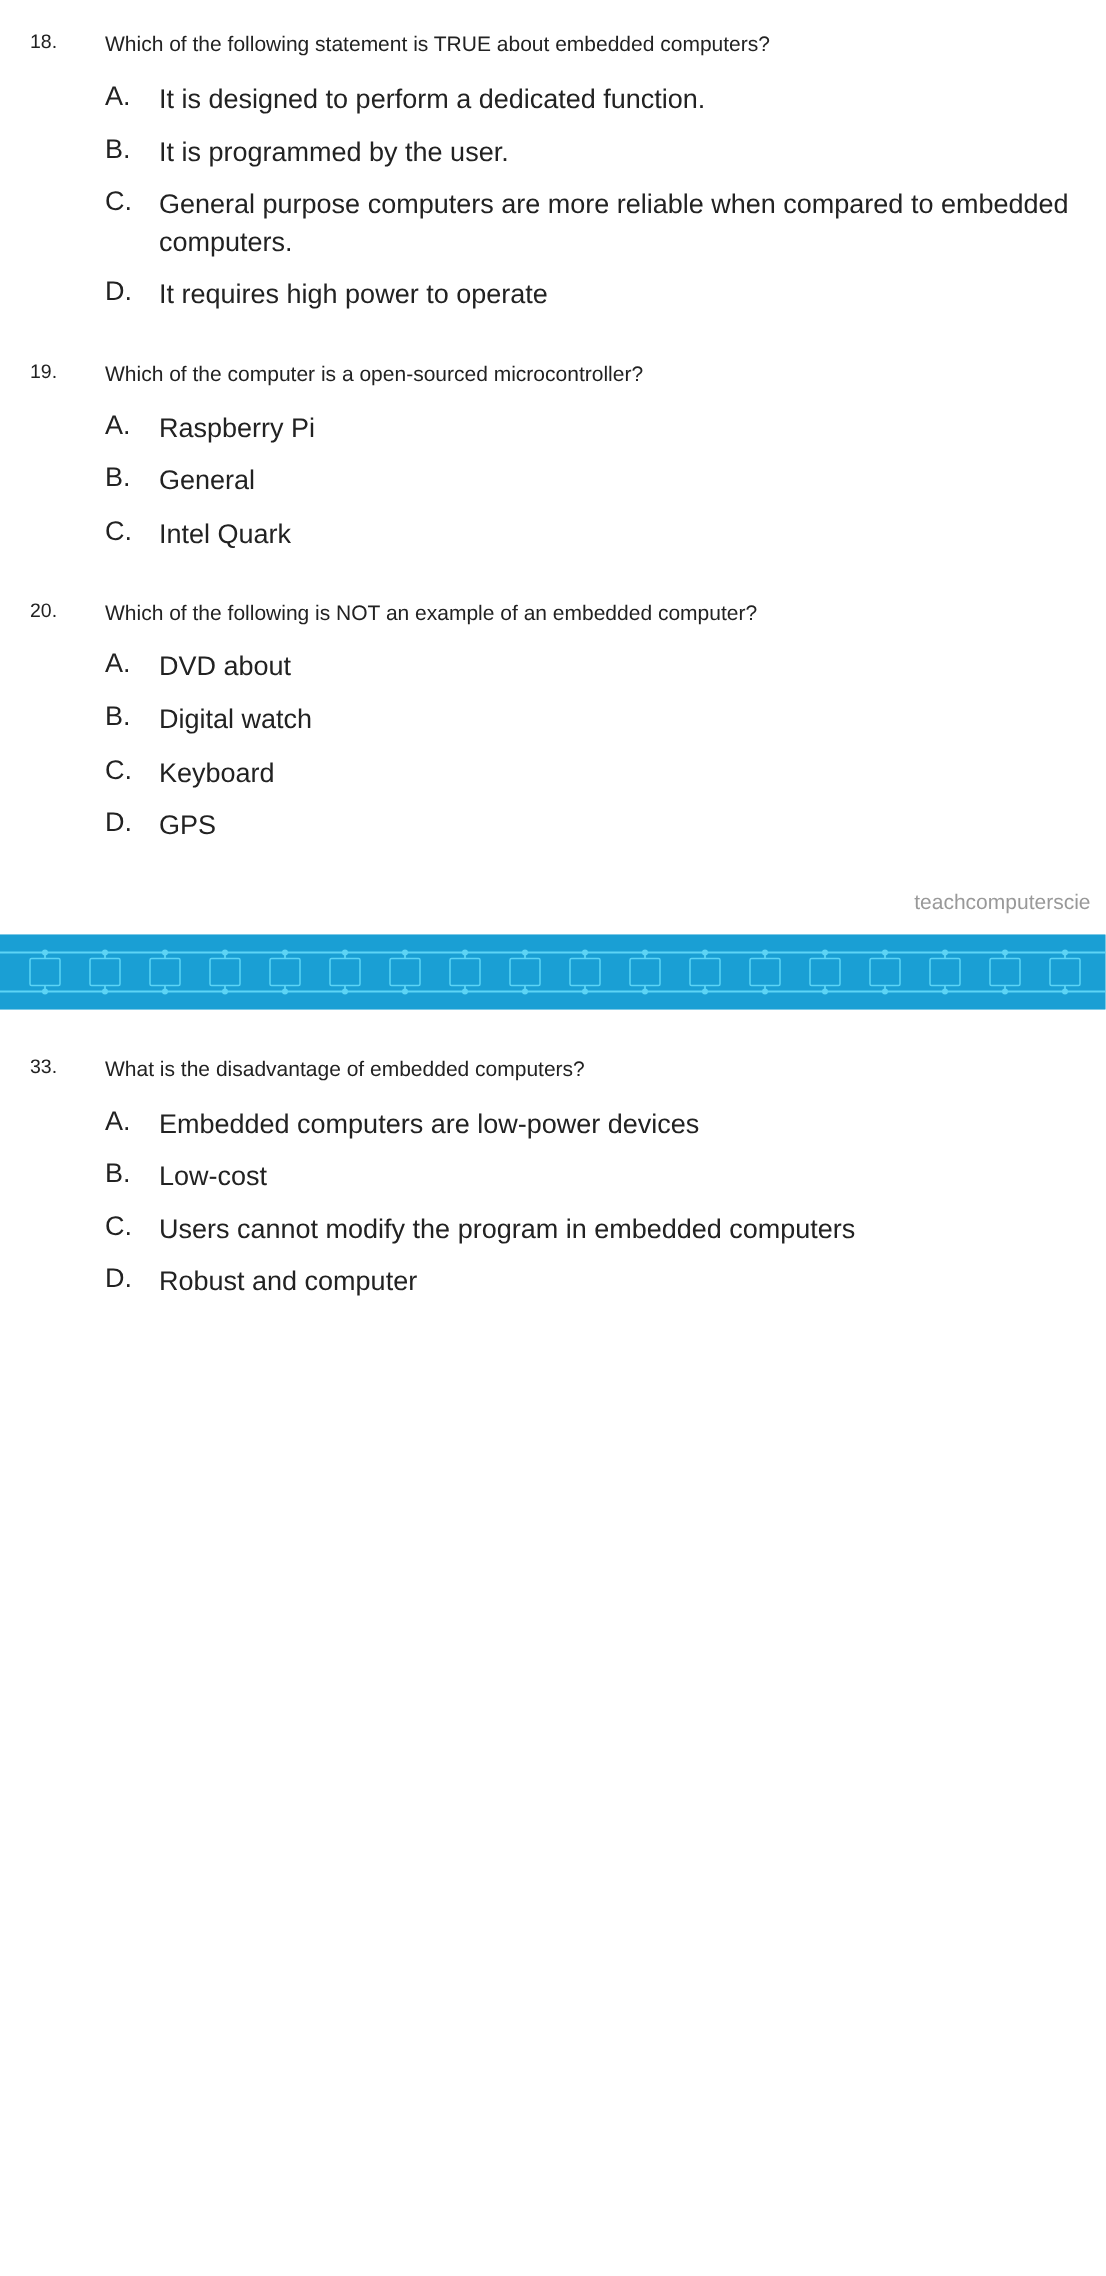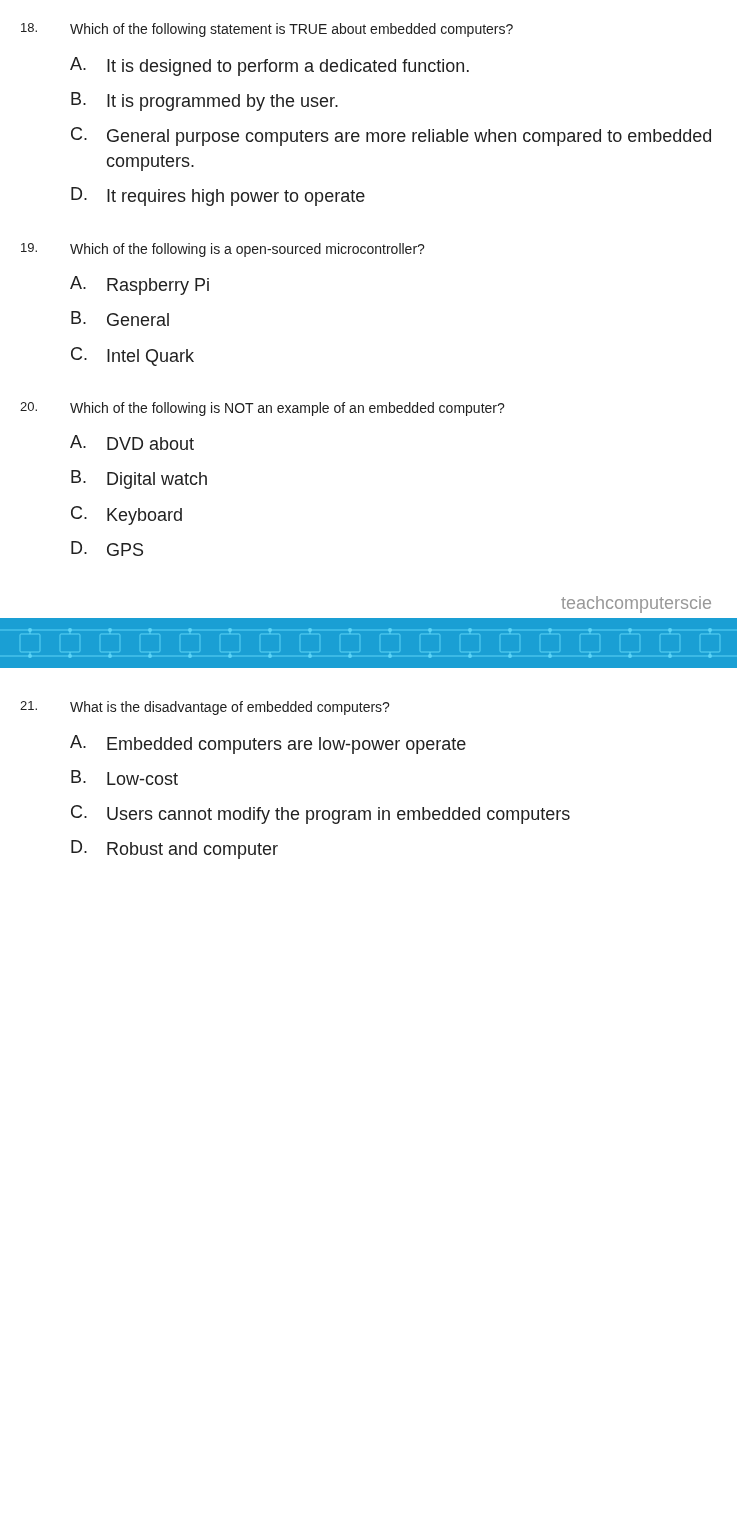--- a/index.html
+++ b/index.html
@@ -65,24 +65,24 @@
     }
 
     .option-text {
       font-size: 18px;
       color: #222;
       line-height: 1.4;
     }
 
     .watermark {
       text-align: right;
-      padding-right: 25px;
-      font-size: 18px;
+      padding-right: 10px;
+      font-size: 14px;
       color: #999;
-      margin-bottom: 4px;
+      margin-bottom: 14px;
     }
 
     .circuit-banner {
       width: 100%;
       height: 50px;
       background: #1a9fd4;
       overflow: hidden;
       position: relative;
       margin-bottom: 30px;
     }
@@ -119,21 +119,21 @@
           </div>
           <div class="option-row">
             <span class="option-label">D.</span>
             <span class="option-text">It requires high power to operate</span>
           </div>
         </div>
       </div>
       <div class="question-block">
         <div class="question-row">
           <span class="question-number">19.</span>
-          <span class="question-text">Which of the following is a open-sourced microcontroller?</span>
+          <span class="question-text">Which of the computer is a open-sourced microcontroller?</span>
         </div>
         <div class="options">
           <div class="option-row">
             <span class="option-label">A.</span>
             <span class="option-text">Raspberry Pi</span>
           </div>
           <div class="option-row">
             <span class="option-label">B.</span>
             <span class="option-text">General</span>
           </div>
@@ -262,27 +262,27 @@
         <circle cx="630" cy="38" r="2"></circle>
         <circle cx="670" cy="38" r="2"></circle>
         <circle cx="710" cy="38" r="2"></circle>
       </g>
     </svg>
   </div>
 
   <div id="questions-bottom">
   <div class="question-block">
         <div class="question-row">
-          <span class="question-number">21.</span>
+          <span class="question-number">33.</span>
           <span class="question-text">What is the disadvantage of embedded computers?</span>
         </div>
         <div class="options">
           <div class="option-row">
             <span class="option-label">A.</span>
-            <span class="option-text">Embedded computers are low-power operate</span>
+            <span class="option-text">Embedded computers are low-power devices</span>
           </div>
           <div class="option-row">
             <span class="option-label">B.</span>
             <span class="option-text">Low-cost</span>
           </div>
           <div class="option-row">
             <span class="option-label">C.</span>
             <span class="option-text">Users cannot modify the program in embedded computers</span>
           </div>
           <div class="option-row">

